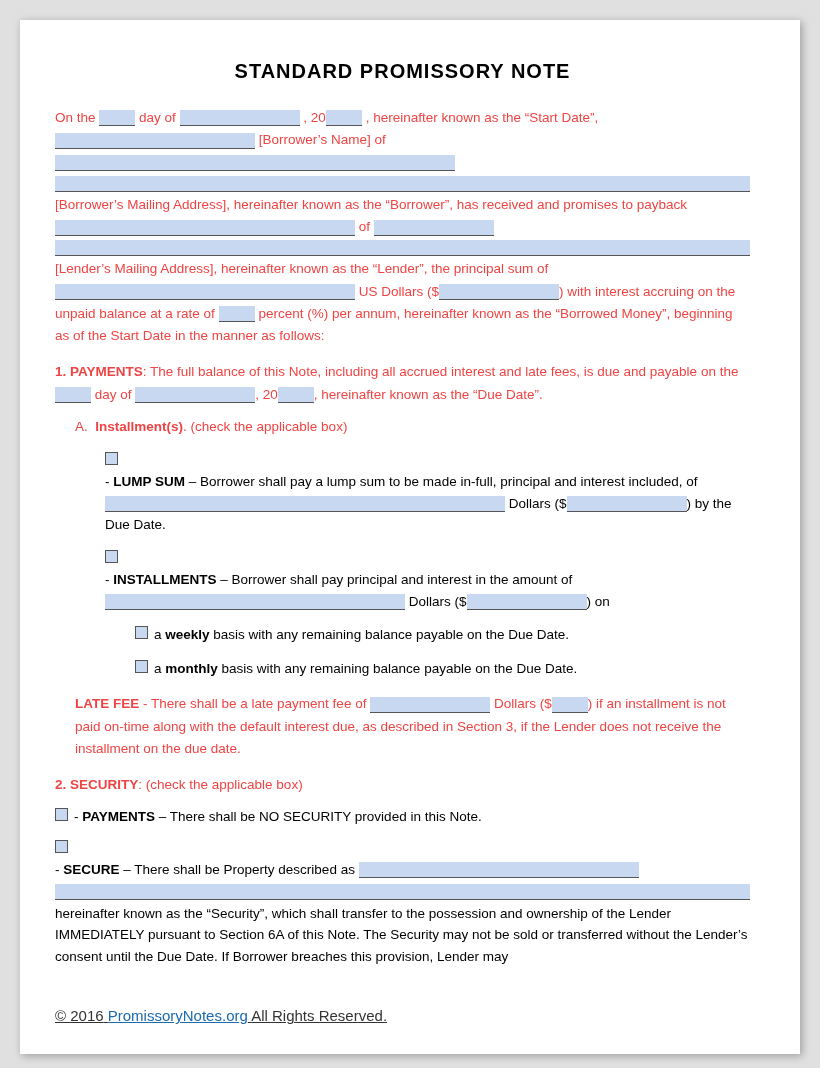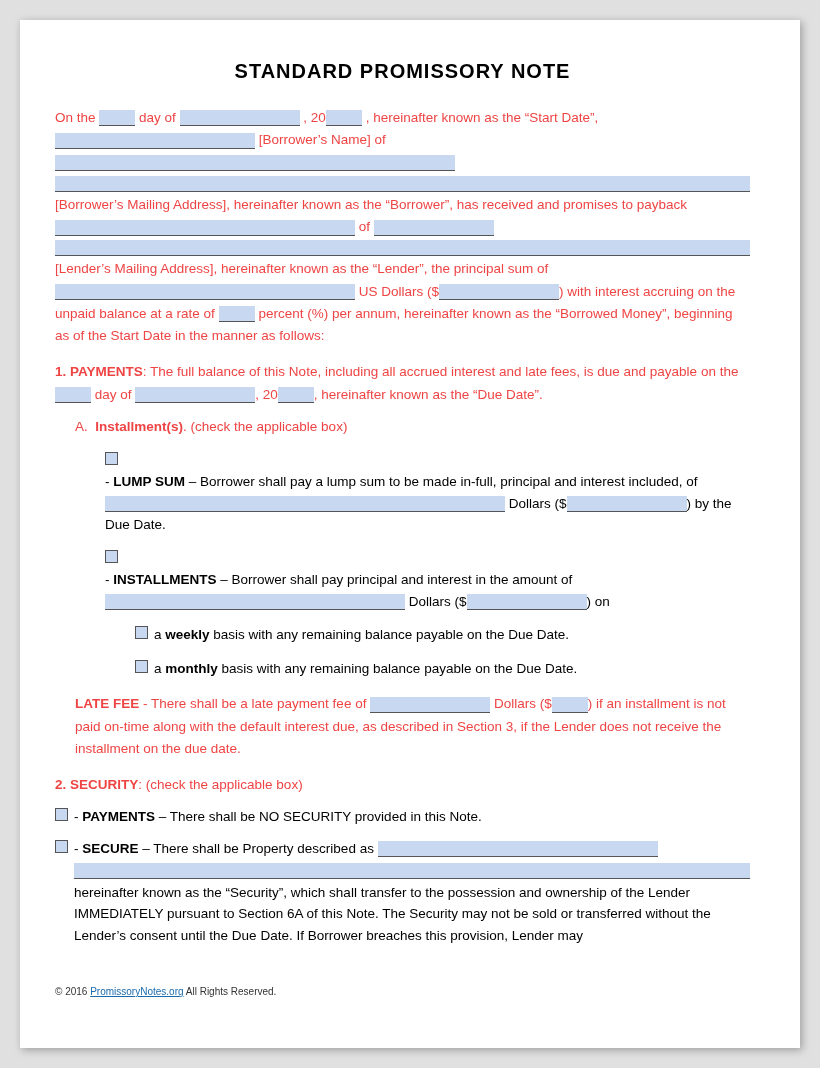--- a/index.html
+++ b/index.html
@@ -74,23 +74,24 @@
     .checkbox-label {
       font-size: 13.5px;
       line-height: 1.6;
     }
     .indent-block {
       margin-left: 30px;
       flex-direction: column;
     }
     .footer {
       margin-top: 30px;
-      font-size: 10px;
+      font-size: 15px;
       color: #333;
       border-top: none;
+      text-decoration: underline;
     }
     .footer a {
       color: #1a6aad;
       text-decoration: underline;
     }
     p.body-text { margin-top: 4px; }
   </style>
 </head>
 <body>
 
@@ -173,21 +174,21 @@
       <span class="section-title">2. SECURITY</span>: (check the applicable box)
     </p>
 
     <div class="checkbox-item" style="margin-top:10px;">
       <span class="checkbox"></span>
       <span class="checkbox-label">
         - <strong>PAYMENTS</strong> – There shall be NO SECURITY provided in this Note.
       </span>
     </div>
 
-    <div class="checkbox-item" style="margin-top:10px;">
+    <div class="checkbox-item" style="margin-top:10px;flex-direction:column;">
       <span class="checkbox"></span>
       <span class="checkbox-label">
         - <strong>SECURE</strong> – There shall be Property described as
         <span class="fill-field" style="min-width:280px; background:#c8d8f0; height:16px; display:inline-block; vertical-align:middle;"></span>
         <span class="fill-field" style="min-width:400px; background:#c8d8f0; height:16px; display:block; margin:3px 0;"></span>
         hereinafter known as the “Security”, which shall transfer to the possession and ownership of the Lender IMMEDIATELY pursuant to Section 6A of this Note. The Security may not be sold or transferred without the Lender’s consent until the Due Date. If Borrower breaches this provision, Lender may
       </span>
     </div>
   </div>
 

